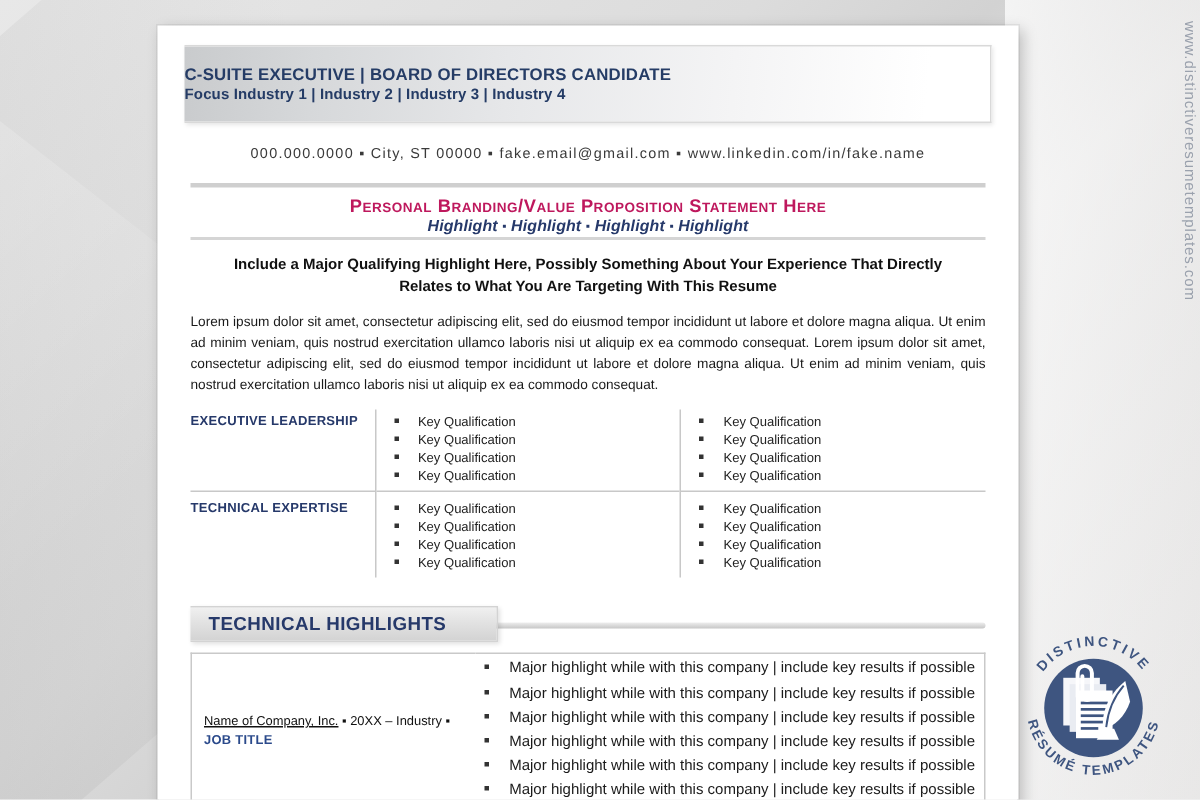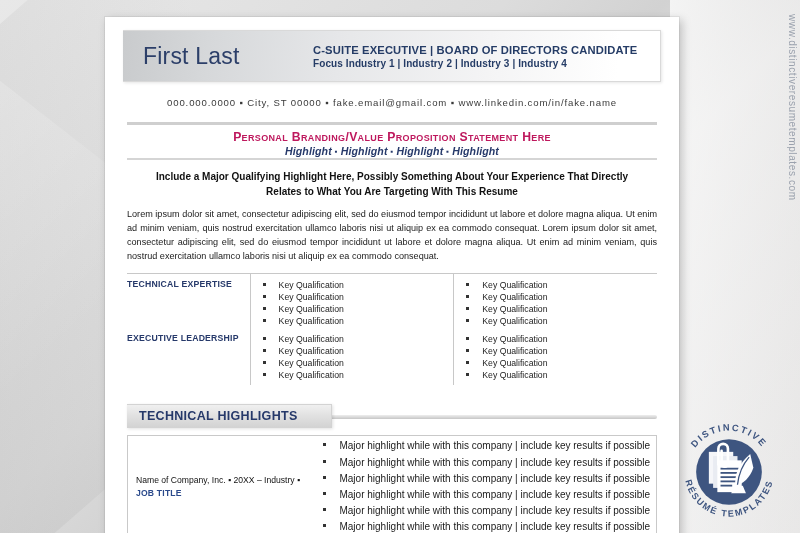--- a/index.html
+++ b/index.html
@@ -251,20 +251,21 @@
   .exp-row.alt { background: #eeeeee; }
   .exp-row > td { vertical-align: middle; padding: 4px 0; }
   .exp-left {
     width: 178px;
     padding: 4px 10px 4px 8px !important;
     font-size: 8.6px;
     color: #111;
     line-height: 1.5;
   }
   .exp-company {
+    text-decoration: underline;
     color: #111;
   }
   .exp-dates { color: #111; }
   .exp-jobtitle {
     color: #2b4a8b;
     font-weight: bold;
     letter-spacing: .2px;
   }
   .exp-right { padding: 2px 6px 2px 0 !important; }
   .exp-right ul { margin: 0; padding: 0; list-style: none; }
@@ -302,62 +303,61 @@
   <div class="diag-2"></div>
   <div class="diag-3"></div>
 </div>
 
 <div id="site-url">www.distinctiveresumetemplates.com</div>
 
 <div id="page">
   <div id="page-inner">
 
     <div class="name-banner">
-      <div class="cand-name">First Last</div>
       <div class="headline-block">
         <div class="headline-1">C-SUITE EXECUTIVE | BOARD OF DIRECTORS CANDIDATE</div>
         <div class="headline-2">Focus Industry 1 | Industry 2 | Industry 3 | Industry 4</div>
       </div>
     </div>
 
     <div class="contact-line">000.000.0000 ▪ City, ST 00000 ▪ fake.email@gmail.com ▪ www.linkedin.com/in/fake.name</div>
 
     <div class="brand-block">
       <div class="rule"></div>
       <div class="brand-title">Personal Branding/Value Proposition Statement Here</div>
       <div class="brand-highlights"><span>Highlight</span><span class="sq">▪</span><span>Highlight</span><span class="sq">▪</span><span>Highlight</span><span class="sq">▪</span><span>Highlight</span></div>
       <div class="rule thin"></div>
     </div>
 
     <div class="qualify-heading">Include a Major Qualifying Highlight Here, Possibly Something About Your Experience That Directly Relates to What You Are Targeting With This Resume</div>
     <div class="summary-para">Lorem ipsum dolor sit amet, consectetur adipiscing elit, sed do eiusmod tempor incididunt ut labore et dolore magna aliqua. Ut enim ad minim veniam, quis nostrud exercitation ullamco laboris nisi ut aliquip ex ea commodo consequat. Lorem ipsum dolor sit amet, consectetur adipiscing elit, sed do eiusmod tempor incididunt ut labore et dolore magna aliqua. Ut enim ad minim veniam, quis nostrud exercitation ullamco laboris nisi ut aliquip ex ea commodo consequat.</div>
 
     <table class="kq-table">
       <tbody>
+          <tr class="kq-row">
+            <td class="kq-cat">EXECUTIVE LEADERSHIP</td>
+            <td class="kq-col">
+              <ul>
+                <li>Key Qualification</li>
+                <li>Key Qualification</li>
+                <li>Key Qualification</li>
+                <li>Key Qualification</li>
+              </ul>
+            </td>
+            <td class="kq-col">
+              <ul>
+                <li>Key Qualification</li>
+                <li>Key Qualification</li>
+                <li>Key Qualification</li>
+                <li>Key Qualification</li>
+              </ul>
+            </td>
+          </tr>
           <tr class="kq-row second">
             <td class="kq-cat">TECHNICAL EXPERTISE</td>
-            <td class="kq-col">
-              <ul>
-                <li>Key Qualification</li>
-                <li>Key Qualification</li>
-                <li>Key Qualification</li>
-                <li>Key Qualification</li>
-              </ul>
-            </td>
-            <td class="kq-col">
-              <ul>
-                <li>Key Qualification</li>
-                <li>Key Qualification</li>
-                <li>Key Qualification</li>
-                <li>Key Qualification</li>
-              </ul>
-            </td>
-          </tr>
-          <tr class="kq-row">
-            <td class="kq-cat">EXECUTIVE LEADERSHIP</td>
             <td class="kq-col">
               <ul>
                 <li>Key Qualification</li>
                 <li>Key Qualification</li>
                 <li>Key Qualification</li>
                 <li>Key Qualification</li>
               </ul>
             </td>
             <td class="kq-col">
               <ul>

